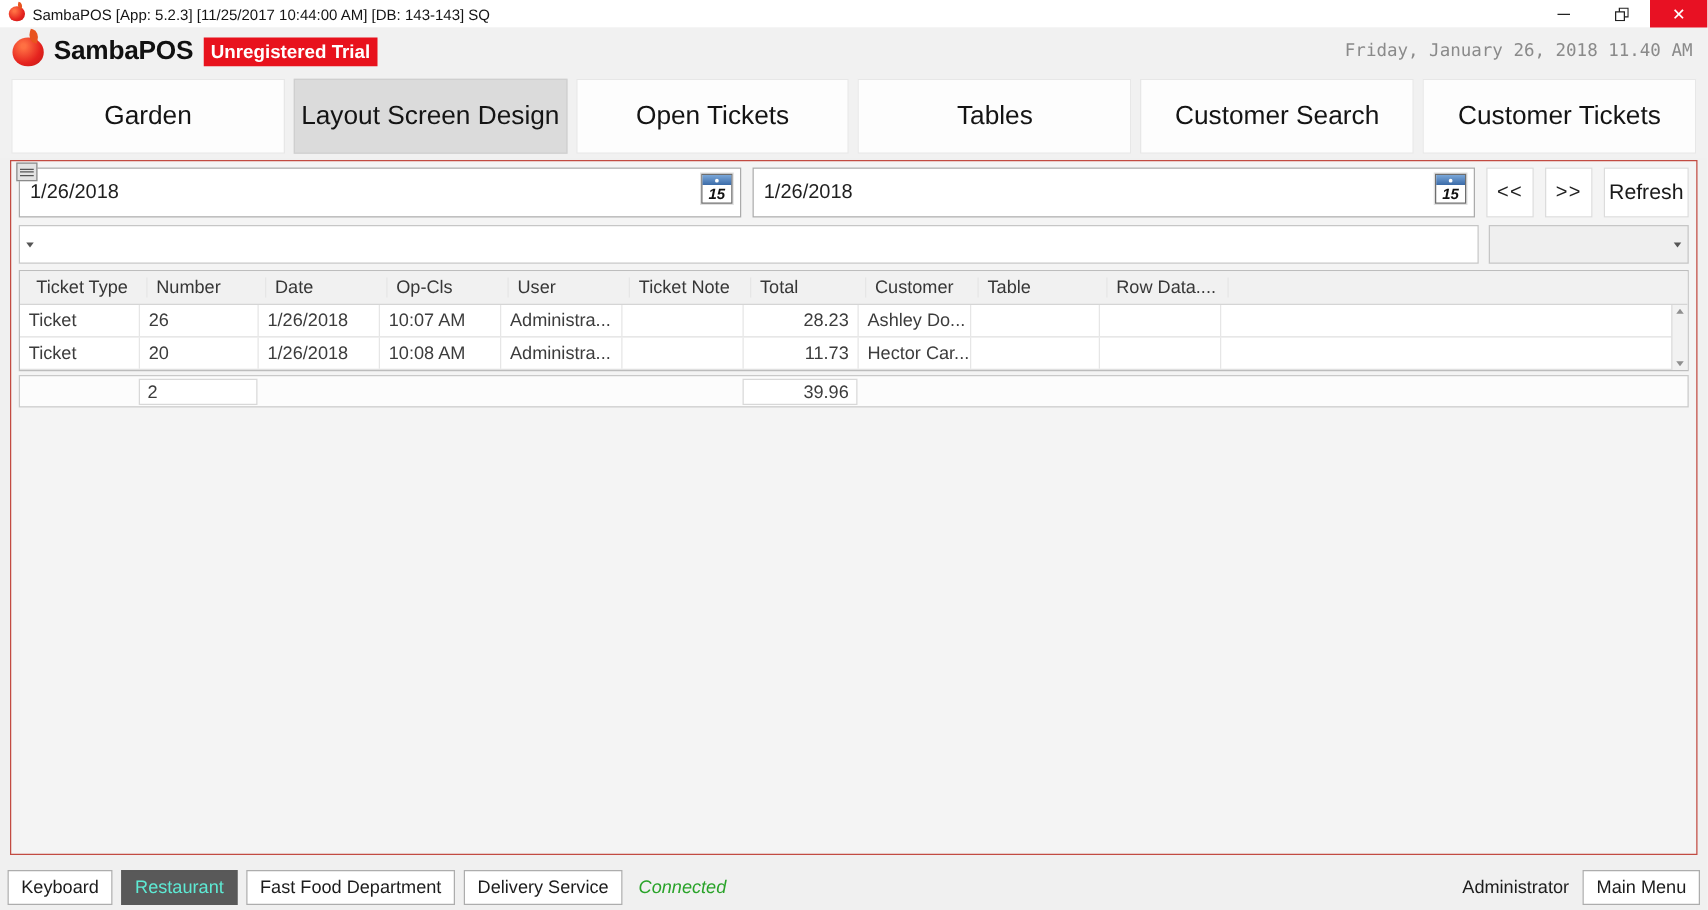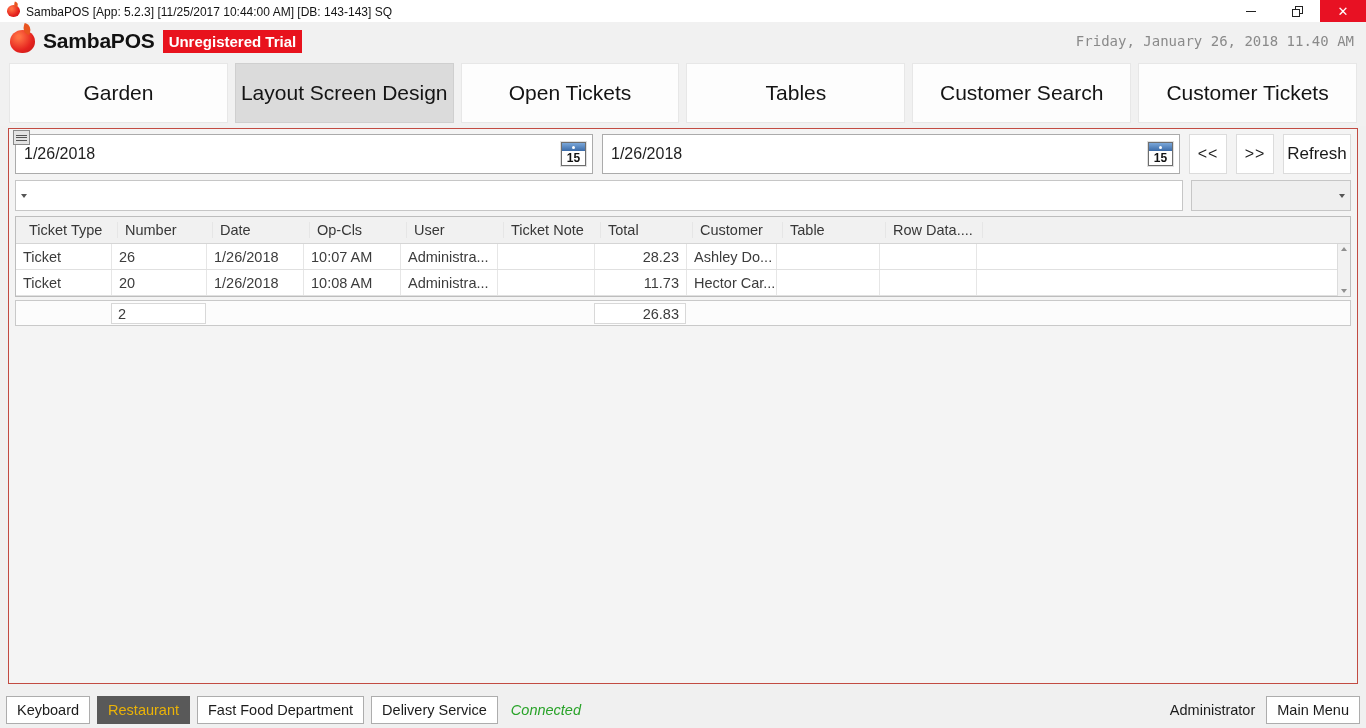--- a/index.html
+++ b/index.html
@@ -36,21 +36,21 @@
   
   .main{position:relative;margin:2px 8px 0 8px;height:556px;border:1px solid #c24b42;background:#f4f4f4;padding:5px 6px;}
   .drag-handle{position:absolute;left:4px;top:1px;width:17px;height:15px;background:#e3e3e3;border:1px solid #8a8a8a;
     z-index:5;display:flex;flex-direction:column;justify-content:space-evenly;padding:2px 2px;}
   .drag-handle i{display:block;height:1px;background:#555;}
 
   .toolbar{display:flex;align-items:center;gap:9px;height:40px;}
   .datepicker{flex:1;height:40px;background:#fff;border:1px solid #ababab;display:flex;align-items:center;
     padding:0 4px 0 8px;font-size:16px;color:#1f1f1f;}
   .datepicker .dp-text{flex:1;}
-  .cal-btn{flex:none;width:29px;height:30px;background:transparent;border:none;display:flex;align-items:center;justify-content:center;}
+  .cal-btn{flex:none;width:29px;height:30px;background:transparent;border:none;display:flex;justify-content:center;font-style:italic;}
   .cal-icon{width:25px;height:24px;border:1px solid #6e6e6e;background:#fff;display:flex;flex-direction:column;box-shadow:0 0 0 1px #e0e0e0;}
   .cal-top{height:8px;background:linear-gradient(#7aa7d9,#3b6ba8);display:flex;align-items:center;justify-content:center;}
   .cal-dot{width:3px;height:3px;border-radius:50%;background:#fff;}
   .cal-num{flex:1;display:flex;align-items:center;justify-content:center;font-size:12px;font-weight:bold;color:#111;}
   .nav-btn{width:38px;height:40px;background:#fff;border:1px solid #dcdcdc;font-size:16px;color:#222;letter-spacing:1px;}
   .refresh-btn{width:68px;height:40px;background:#fff;border:1px solid #dcdcdc;font-size:17px;color:#1a1a1a;}
 
   .combo-row{display:flex;gap:8px;margin-top:6px;height:31px;}
   .combo{border:1px solid #c6c6c6;background:#fff;display:flex;align-items:center;}
   .combo.primary{flex:1;}
@@ -79,21 +79,21 @@
   .summary-row{position:relative;margin-top:3px;height:26px;background:#fcfcfc;border:1px solid #c9c9c9;}
   .sum-box{position:absolute;top:2px;height:21px;background:#fff;border:1px solid #d8d8d8;font-size:14.5px;color:#3c3c3c;
     display:flex;align-items:center;padding:0 6px;}
   .sum-count{left:95px;width:95px;}
   .sum-total{left:578px;width:92px;justify-content:flex-end;}
 
   
   .footer{display:flex;align-items:center;padding:8px 6px 0 6px;gap:7px;height:44px;}
   .f-btn{height:28px;padding:0 10px;background:#fff;border:1px solid #adadad;font-size:14.5px;color:#1c1c1c;
     display:flex;align-items:center;white-space:nowrap;}
-  .f-btn.selected{background:#595959;border-color:#595959;color:#eab308;}
+  .f-btn.selected{background:#595959;border-color:#595959;color:#5eead4;}
   .status{color:#29a329;font-size:14.5px;margin-left:6px;font-style:italic;}
   .f-spacer{flex:1;}
   .user{font-size:14.5px;color:#1c1c1c;margin-right:4px;}
 </style>
 </head>
 <body>
 
 <div class="titlebar">
   <span class="apple apple-sm"></span>
   <span class="title-text">SambaPOS [App: 5.2.3] [11/25/2017 10:44:00 AM] [DB: 143-143] SQ</span>
@@ -221,21 +221,21 @@
       <div class="cell c10"></div>
     </div>
     <div class="vscroll">
       <span class="tri-up"></span>
       <span class="tri-dn"></span>
     </div>
   </div>
 
   <div class="summary-row">
     <div class="sum-box sum-count">2</div>
-    <div class="sum-box sum-total">26.83</div>
+    <div class="sum-box sum-total">39.96</div>
   </div>
 </div>
 
 <div class="footer">
   <div class="f-btn">Keyboard</div>
   <div class="f-btn selected">Restaurant</div>
   <div class="f-btn">Fast Food Department</div>
   <div class="f-btn">Delivery Service</div>
   <span class="status">Connected</span>
   <span class="f-spacer"></span>

